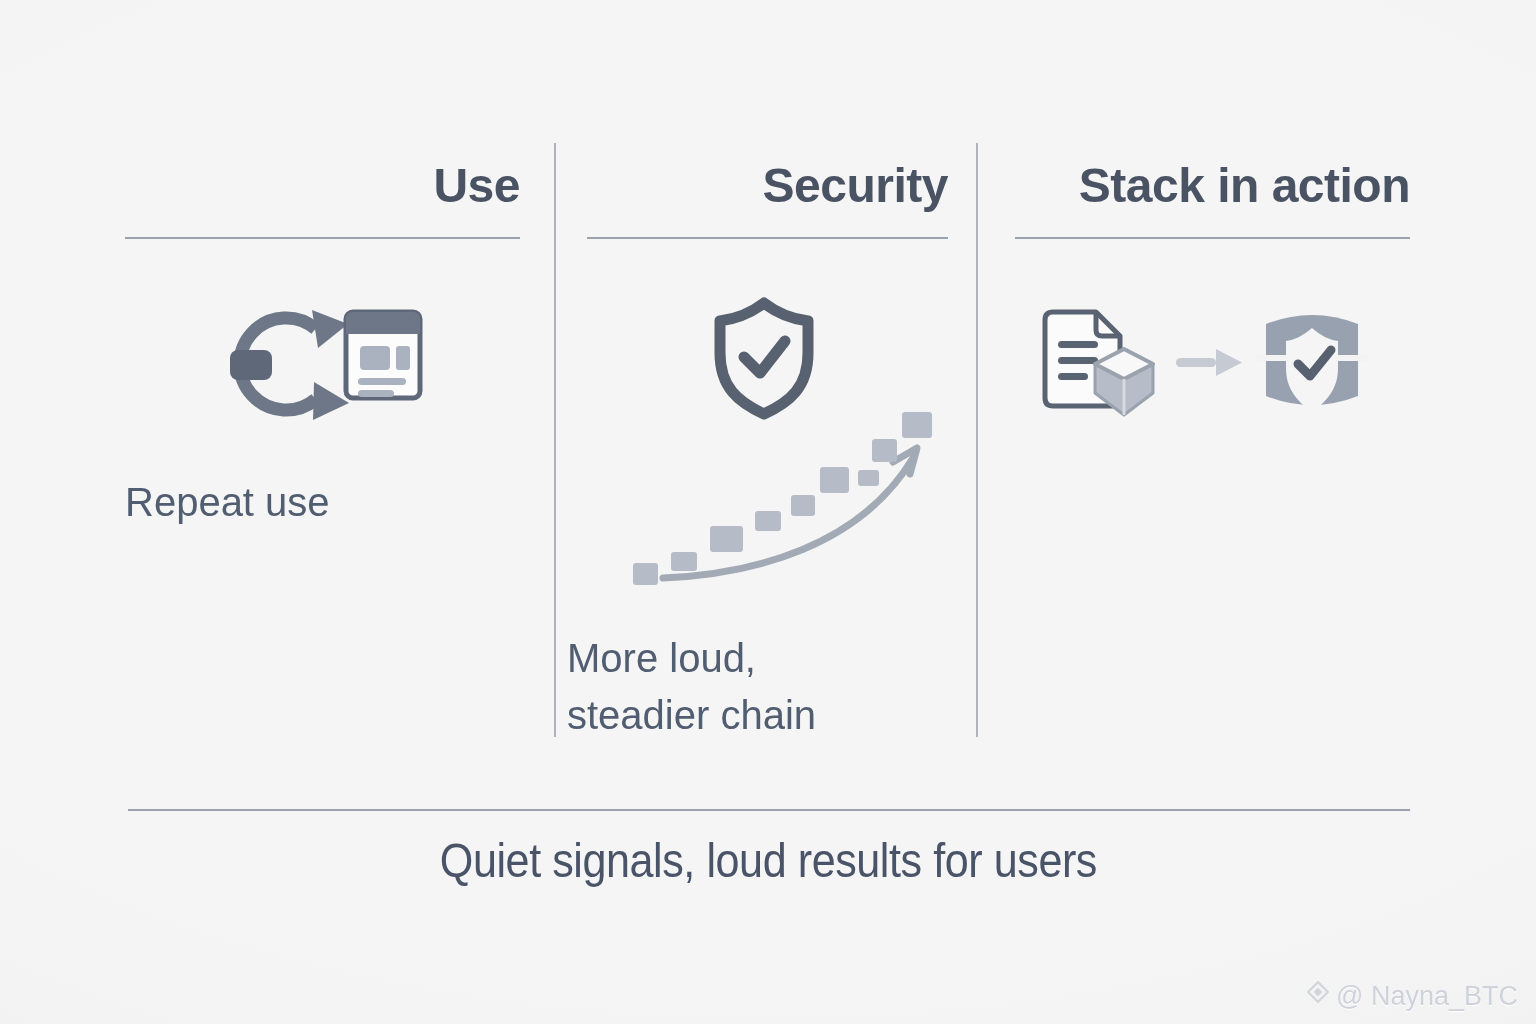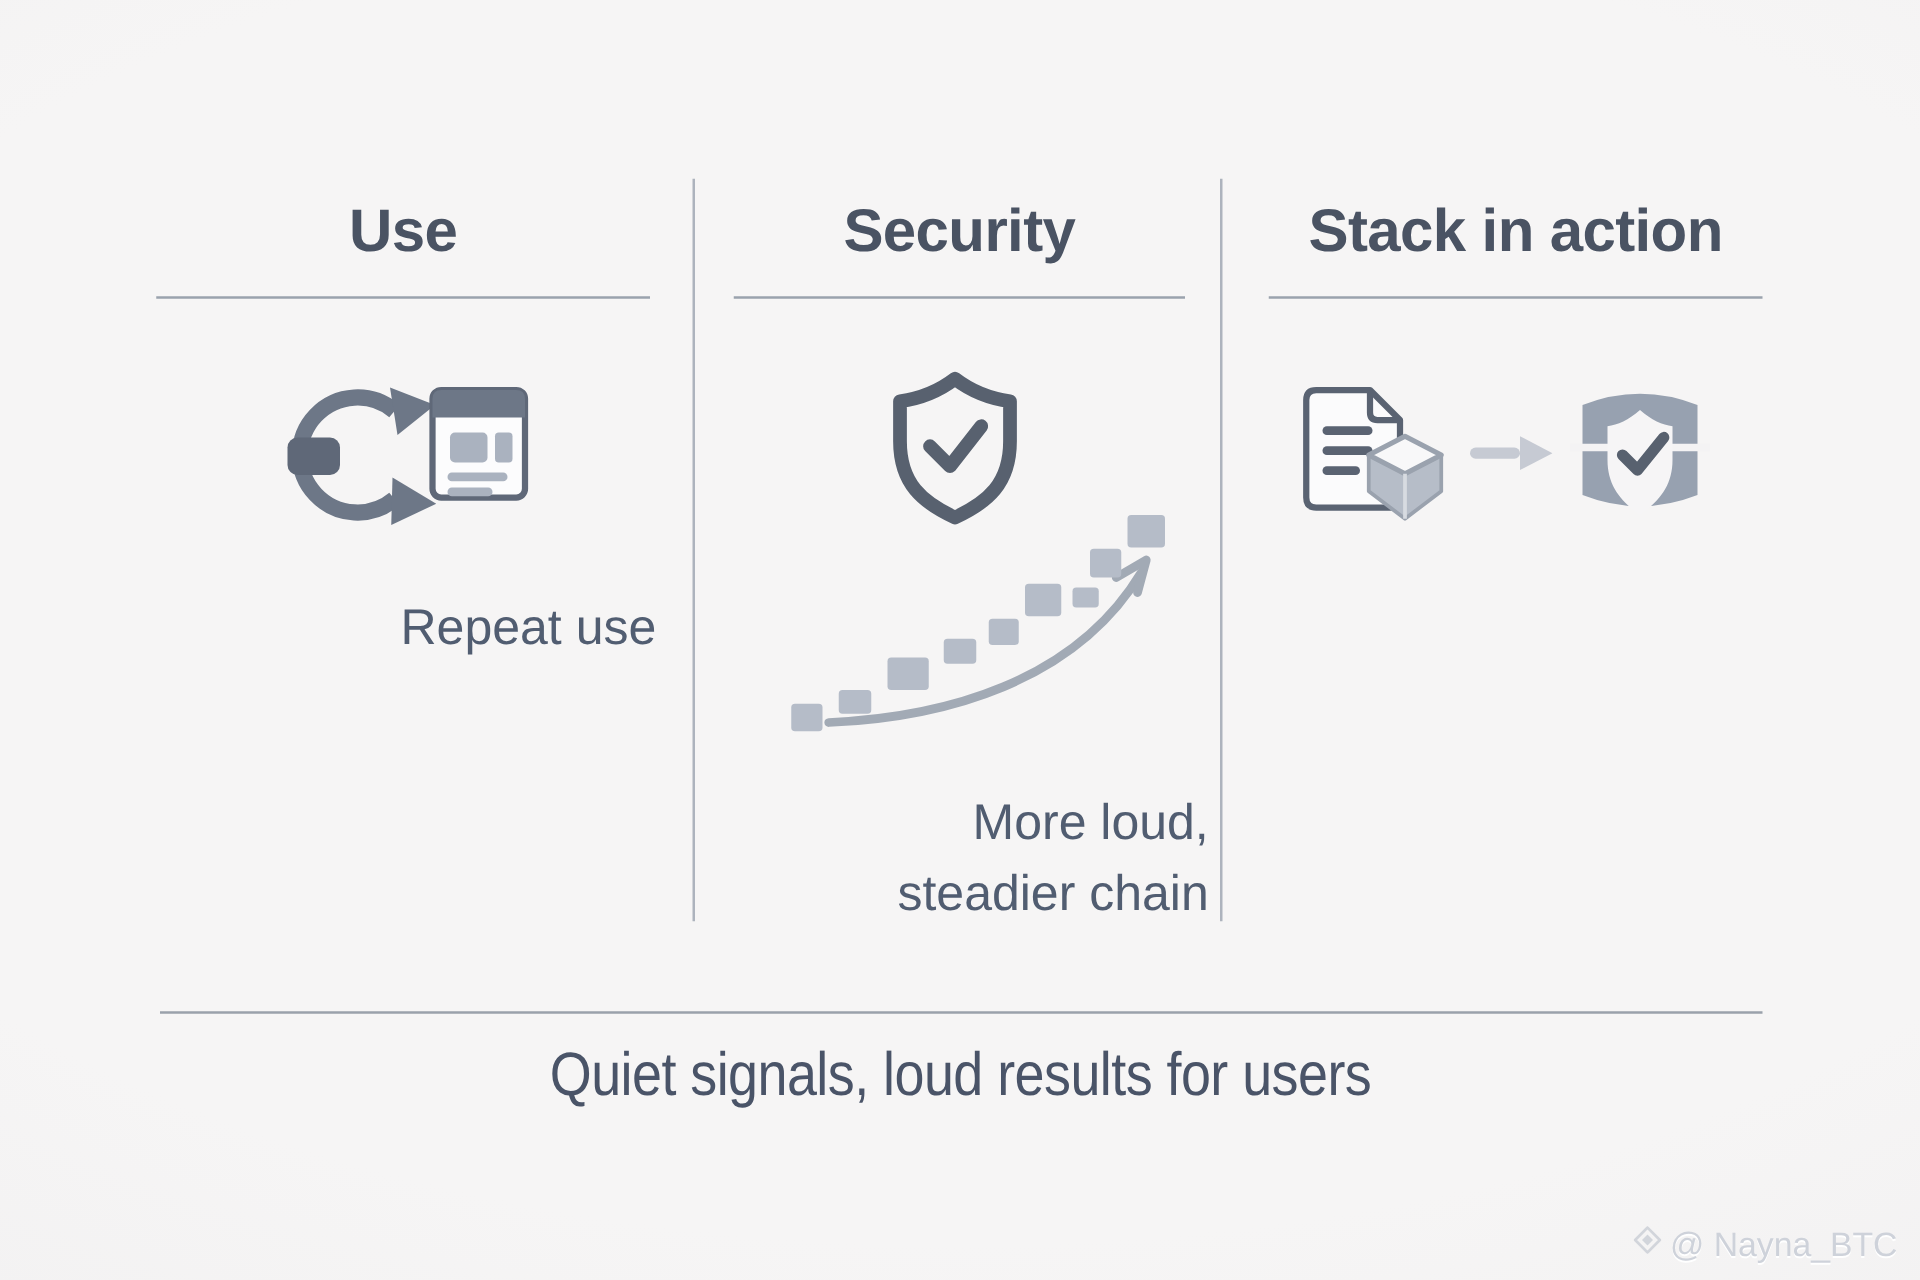--- a/index.html
+++ b/index.html
@@ -3,26 +3,26 @@
 <meta charset="utf-8">
 <style>
   html,body{margin:0;padding:0;}
   body{width:1536px;height:1024px;font-family:"Liberation Sans",sans-serif;}
   .canvas{
     position:relative;width:1536px;height:1024px;overflow:hidden;
     background:radial-gradient(ellipse 120% 95% at 50% 45%, #f6f5f5 55%, #eeedee 100%);
   }
   .col-title{
     position:absolute;top:158px;font-weight:700;font-size:48px;color:#4a5363;
-    text-align:center;letter-spacing:-0.5px;
+    text-align:right;letter-spacing:-0.5px;
   }
   .head-rule{position:absolute;top:237px;height:2px;background:#9aa2ad;}
   .vdiv{position:absolute;top:143px;height:594px;width:2px;background:#adb3bd;}
   .caption{
-    position:absolute;font-size:40px;color:#51607a;text-align:right;
+    position:absolute;font-size:40px;color:#51607a;text-align:left;
     white-space:pre-line;line-height:57px;color:#515d71;
   }
   .icon-abs{position:absolute;}
   .foot-rule{position:absolute;left:128px;top:809px;width:1282px;height:2px;background:#9aa1ab;}
   .quote{position:absolute;left:0;top:832px;width:1536px;text-align:center;
     font-size:49px;color:#4a5468;}
   .quote span{display:inline-block;transform:scaleX(0.88);transform-origin:50% 50%;letter-spacing:-0.5px;}
   .watermark{position:absolute;right:18px;top:981px;display:flex;align-items:flex-start;gap:7px;
     color:#ced2da;font-size:27px;text-shadow:0 1px 0 #ffffff;}
 </style>

